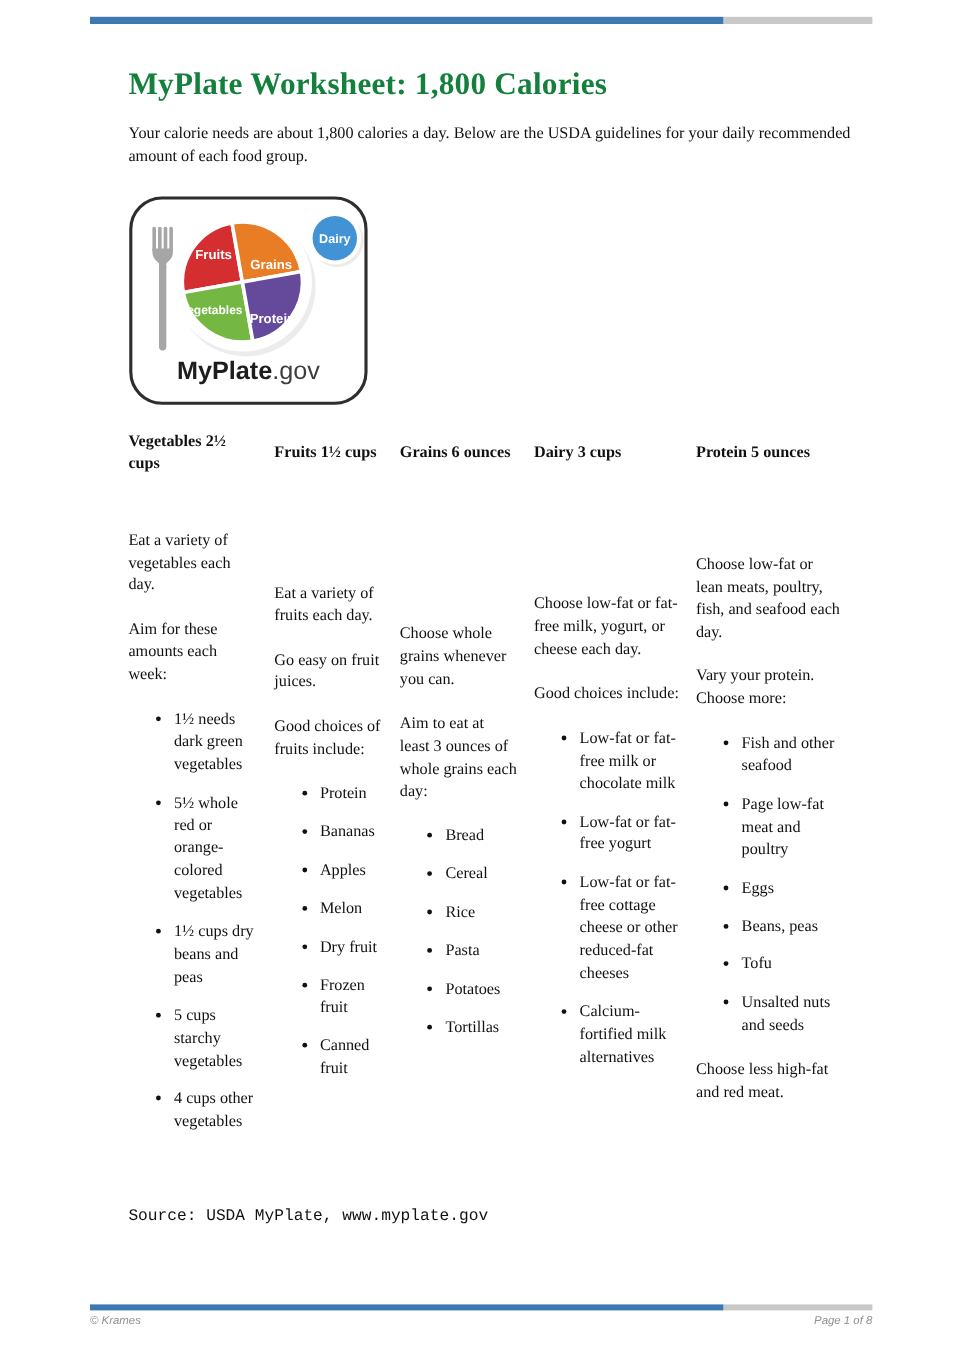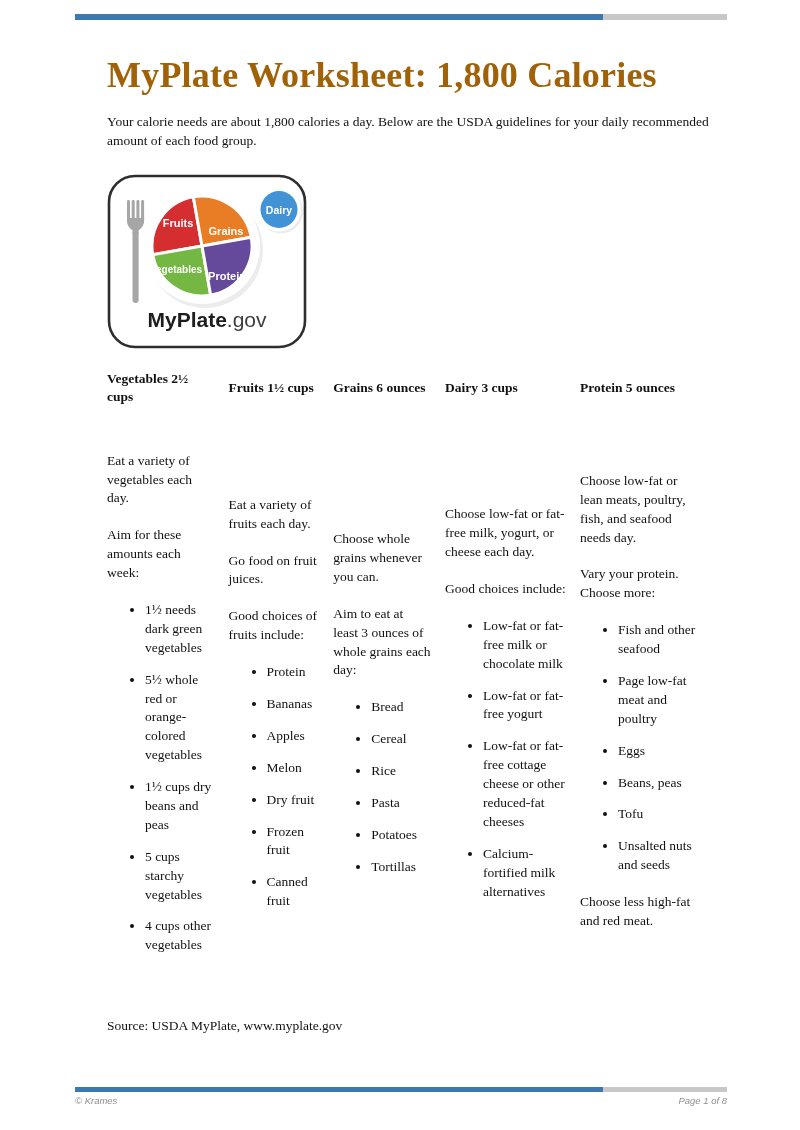--- a/index.html
+++ b/index.html
@@ -10,22 +10,22 @@
   }
   
   .accent-bar{display:flex;height:6px;margin:0 73px 0 75px;}
   .accent-bar .seg-blue{width:81%;height:100%;}
   .accent-bar .seg-gray{width:19%;height:100%;}
   .top-bar{margin-top:14px;}
 
   
   .content{margin:0 85px 0 107px;}
   .page-title{
-    font-size:36px;font-weight:bold;letter-spacing:.2px;
-    margin:36px 0 0 0;line-height:1.1;color:#a16207;
+    font-size:26px;font-weight:bold;letter-spacing:.2px;
+    margin:36px 0 0 0;line-height:1.1;color:#15803d;
   }
   .intro{font-size:13.5px;line-height:1.42;margin:16px 0 0 0;max-width:612px;font-family:Liberation Serif, serif;}
 
   
   .logo-wrap{margin-top:24px;width:200px;height:175px;}
 
   
   table.groups{
     border-collapse:collapse;table-layout:fixed;width:608px;margin-top:16px;
   }
@@ -42,21 +42,21 @@
     font-size:13.5px;vertical-align:middle;height:585px;
     padding:0 14px 0 0;line-height:1.4;
   }
   td p{margin:0 0 18px 0;}
   td p:last-child{margin-bottom:4px;}
   td ul{margin:0 0 18px 0;padding:0 0 0 38px;list-style:disc;}
   td ul:last-child{margin-bottom:0;}
   td li{margin:0 0 13px 0;}
   td li:last-child{margin-bottom:0;}
 
-  .source-line{font-size:13.5px;margin:22px 0 0 0;}
+  .source-line{font-size:13.5px;margin:22px 0 0 0;font-family:Liberation Mono, monospace;}
 
   
   .footer{position:absolute;left:0;right:0;bottom:24px;}
   .footer-text{
     display:flex;justify-content:space-between;margin:3px 73px 0 75px;
     font-family:"Liberation Sans","DejaVu Sans",sans-serif;
     font-style:italic;font-size:9.5px;color:#8f8f8f;
   }
 </style>
 </head>
@@ -140,21 +140,21 @@
             <ul>
               <li>1½ needs dark green vegetables</li>
               <li>5½ whole red or orange-colored vegetables</li>
               <li>1½ cups dry beans and peas</li>
               <li>5 cups starchy vegetables</li>
               <li>4 cups other vegetables</li>
             </ul>
           </td>
           <td>
             <p>Eat a variety of fruits each day.</p>
-            <p>Go food on fruit juices.</p>
+            <p>Go easy on fruit juices.</p>
             <p>Good choices of fruits include:</p>
             <ul>
               <li>Protein</li>
               <li>Bananas</li>
               <li>Apples</li>
               <li>Melon</li>
               <li>Dry fruit</li>
               <li>Frozen fruit</li>
               <li>Canned fruit</li>
             </ul>
@@ -175,21 +175,21 @@
             <p>Choose low-fat or fat-free milk, yogurt, or cheese each day.</p>
             <p>Good choices include:</p>
             <ul>
               <li>Low-fat or fat-free milk or chocolate milk</li>
               <li>Low-fat or fat-free yogurt</li>
               <li>Low-fat or fat-free cottage cheese or other reduced-fat cheeses</li>
               <li>Calcium-fortified milk alternatives</li>
             </ul>
           </td>
           <td>
-            <p>Choose low-fat or lean meats, poultry, fish, and seafood needs day.</p>
+            <p>Choose low-fat or lean meats, poultry, fish, and seafood each day.</p>
             <p>Vary your protein. Choose more:</p>
             <ul>
               <li>Fish and other seafood</li>
               <li>Page low-fat meat and poultry</li>
               <li>Eggs</li>
               <li>Beans, peas</li>
               <li>Tofu</li>
               <li>Unsalted nuts and seeds</li>
             </ul>
             <p>Choose less high-fat and red meat.</p>

